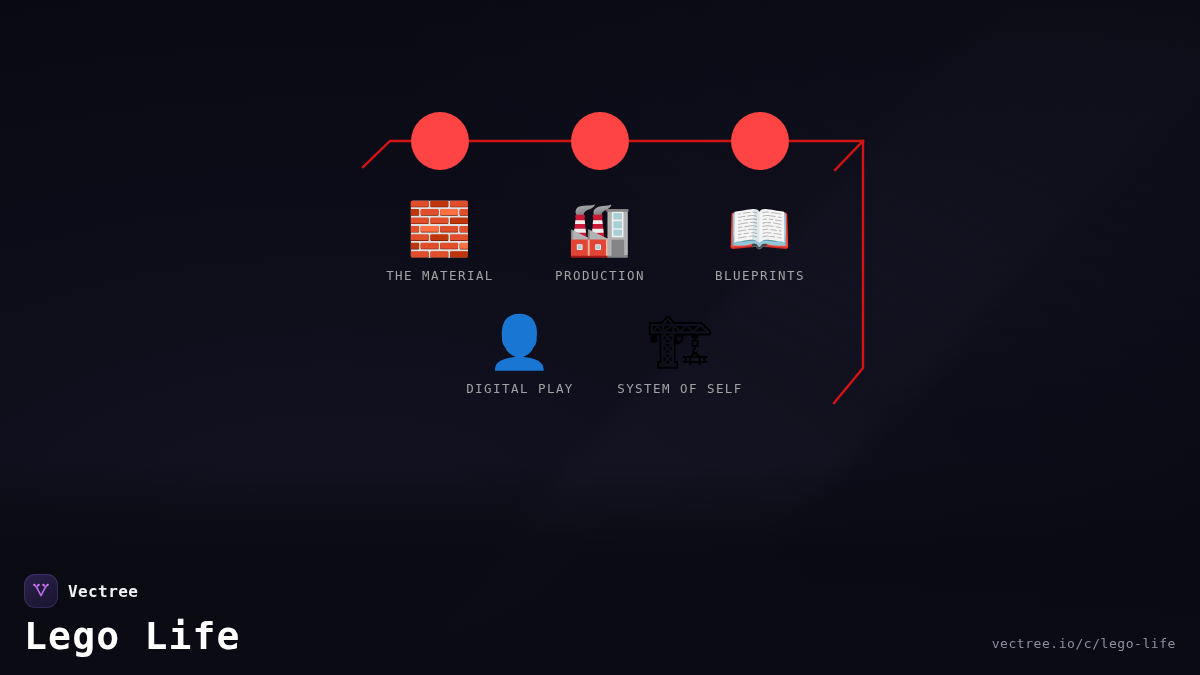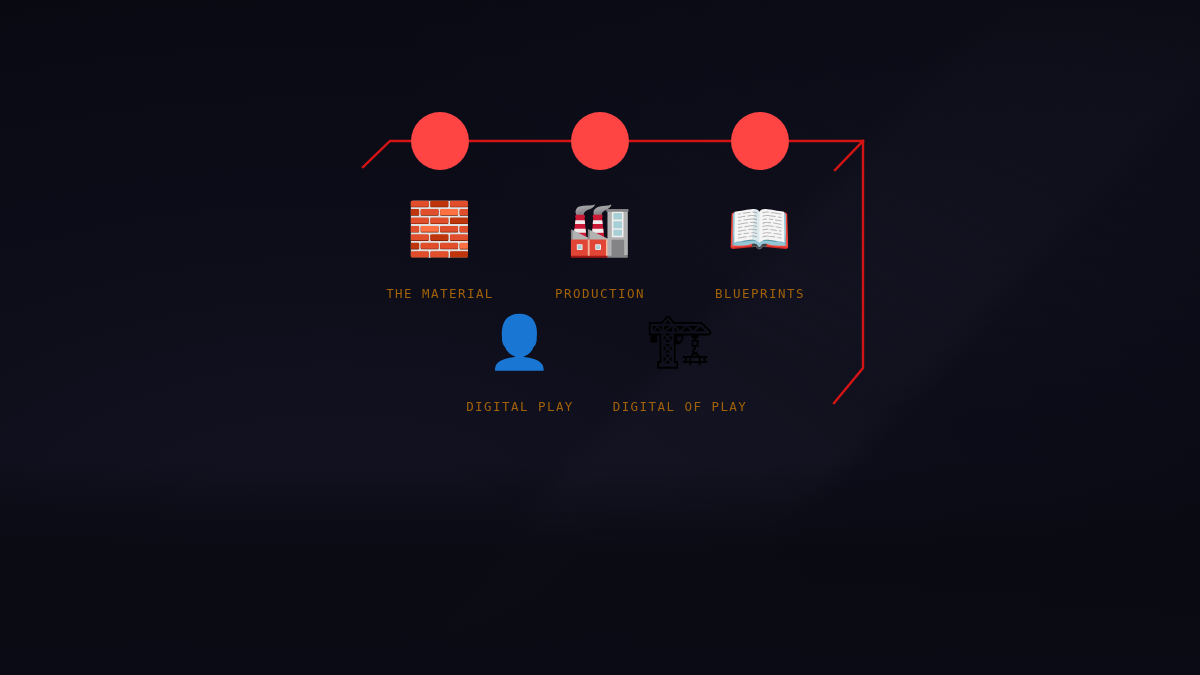--- a/index.html
+++ b/index.html
@@ -83,24 +83,24 @@
     width: 200px;
   }
   .item-emoji {
     font-size: 52px;
     line-height: 58px;
     height: 58px;
     font-family: "DejaVu Sans", sans-serif;
     user-select: none;
   }
   .item-label {
-    margin-top: 28px;
+    margin-top: 10px;
     font-size: 12.5px;
     letter-spacing: 1.45px;
-    color: #a16207;
+    color: #a3a3a3;
     font-family: "DejaVu Sans Mono", "Liberation Mono", monospace;
     white-space: nowrap;
   }
 
   
   .footer {
     position: absolute;
     left: 24px;
     bottom: 18px;
     width: 1152px;
@@ -181,18 +181,36 @@
       <div class="item" style="left: 760px; top: 200px;">
         <div class="item-emoji">📖</div>
         <div class="item-label">BLUEPRINTS</div>
       </div>
       <div class="item" style="left: 520px; top: 313px;">
         <div class="item-emoji">👤</div>
         <div class="item-label">DIGITAL PLAY</div>
       </div>
       <div class="item" style="left: 680px; top: 313px;">
         <div class="item-emoji">🏗</div>
-        <div class="item-label">DIGITAL OF PLAY</div>
+        <div class="item-label">SYSTEM OF SELF</div>
       </div>
     </div>
 
+  <div class="footer">
+    <div class="brand-row">
+      <div class="brand-logo">
+        <svg width="22" height="22" viewBox="0 0 24 24" xmlns="http://www.w3.org/2000/svg">
+          <path d="M7 7.5 L12 17 L17 7.5" fill="none" stroke="#c06cf0" stroke-width="1.7" stroke-linecap="round" stroke-linejoin="round"></path>
+          <path d="M7 7.5 L4.9 5.6 M7 7.5 L9.2 5.6" fill="none" stroke="#c06cf0" stroke-width="1.5" stroke-linecap="round"></path>
+          <path d="M17 7.5 L14.8 5.6 M17 7.5 L19.1 5.6" fill="none" stroke="#c06cf0" stroke-width="1.5" stroke-linecap="round"></path>
+          <circle cx="4.7" cy="5.3" r="1.25" fill="#d87ef5"></circle>
+          <circle cx="9.4" cy="5.3" r="1.25" fill="#d87ef5"></circle>
+          <circle cx="14.6" cy="5.3" r="1.25" fill="#d87ef5"></circle>
+          <circle cx="19.3" cy="5.3" r="1.25" fill="#d87ef5"></circle>
+        </svg>
+      </div>
+      <span class="brand-name">Vectree</span>
+    </div>
+    <div class="deck-title">Lego Life</div>
+    <div class="site-url">vectree.io/c/lego-life</div>
+  </div>
 
 </div>
 
 </body></html>

